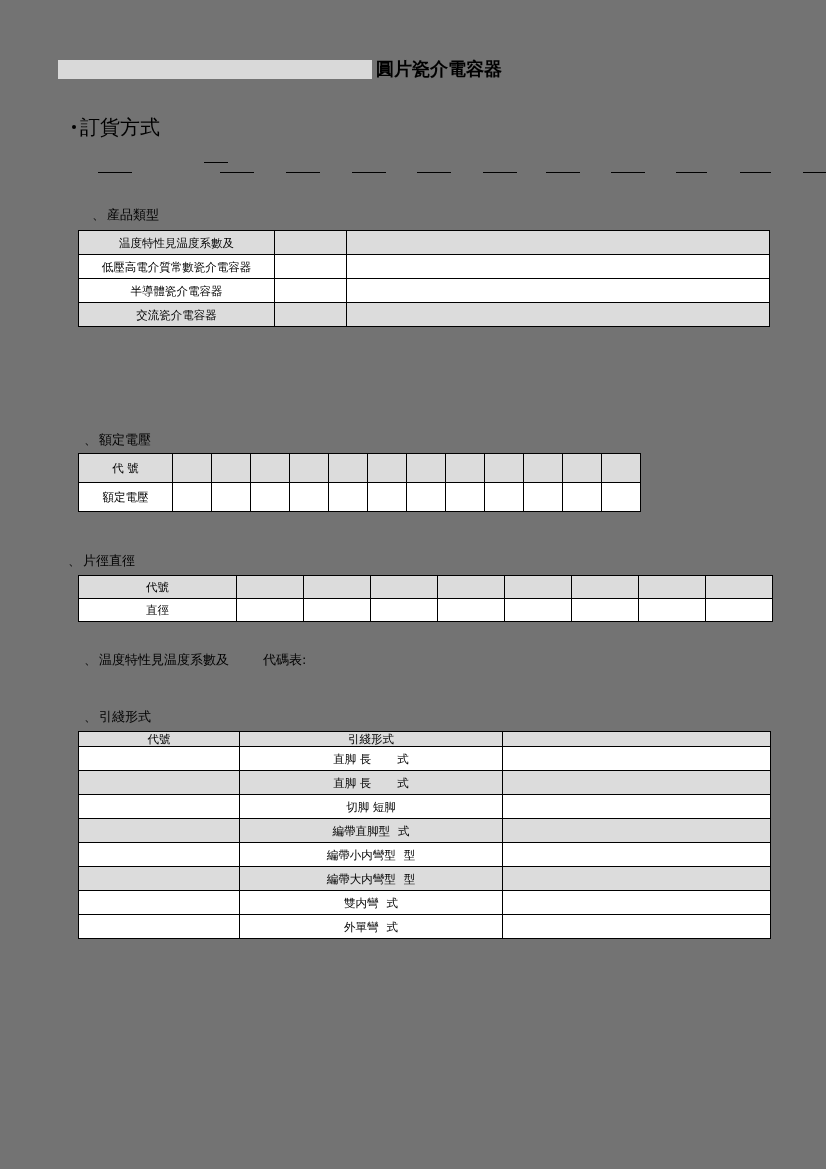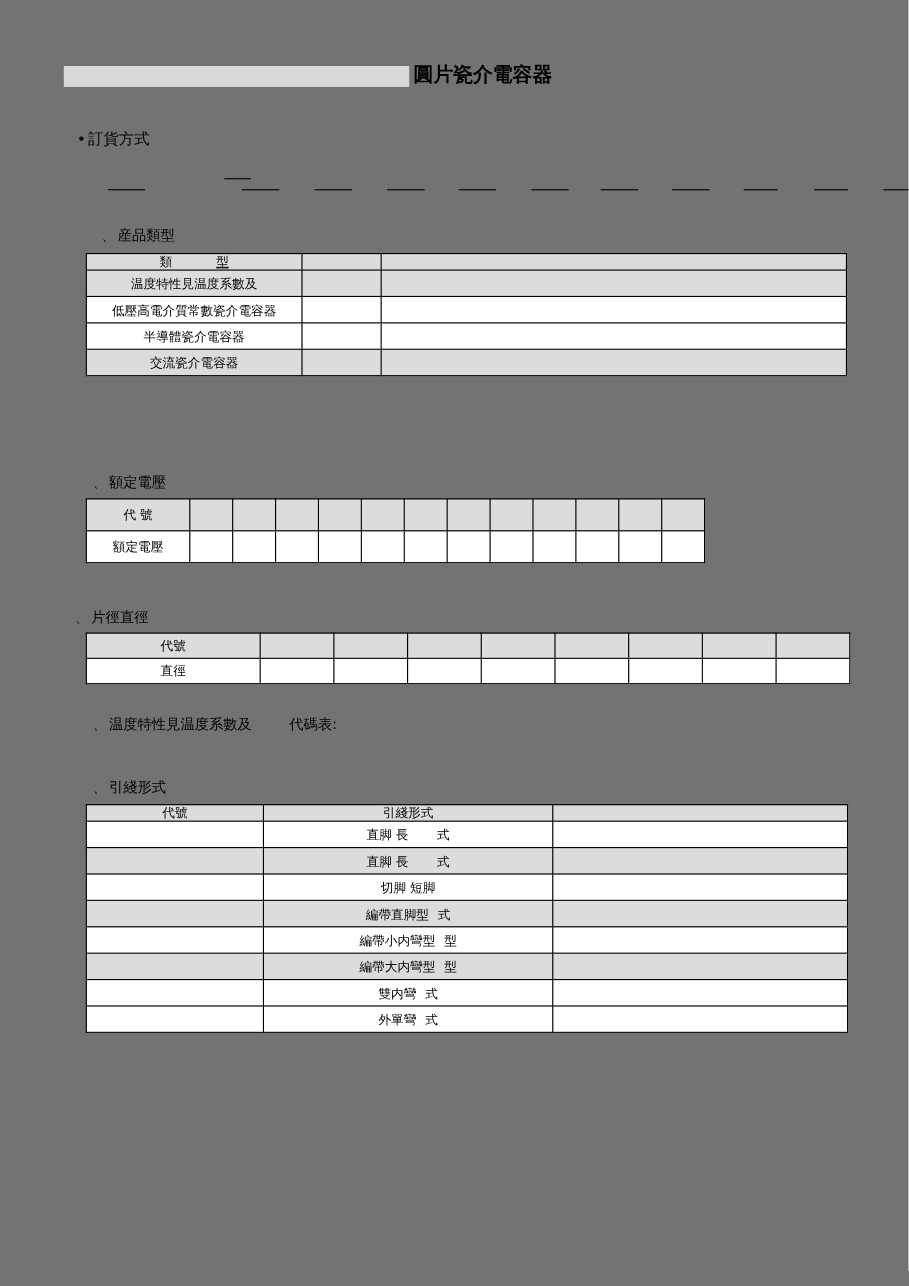--- a/index.html
+++ b/index.html
@@ -51,21 +51,21 @@
   }
 
   
   .order-block {
     position: absolute;
     left: 72px;
     top: 118px;
     width: 700px;
   }
   .order-heading {
-    font-size: 14px;
+    font-size: 20px;
     line-height: 18px;
     white-space: nowrap;
   }
   .order-bullet {
     display: inline-block;
     width: 4px;
     height: 4px;
     background: #000;
     border-radius: 50%;
     vertical-align: middle;
@@ -183,29 +183,20 @@
     </div>
   </div>
 
   <div class="sec-heading" style="left:92px; top:207px;">
     <span class="mark">、</span><span>産品類型</span>
   </div>
 
   <table class="doc-table" id="table-product-types">
     <tbody>
       <tr class="shade">
-        <th class="c1">
-          <span class="th-spread">
-            <span>類</span><span class="gap"></span><span class="u-line">型</span>
-          </span>
-        </th>
-        <th class="c2"></th>
-        <th class="c3"></th>
-      </tr>
-      <tr class="shade">
         <td class="c1">温度特性見温度系數及</td>
         <td class="c2"></td>
         <td class="c3"></td>
       </tr>
       <tr class="plain">
         <td class="c1">低壓高電介質常數瓷介電容器</td>
         <td class="c2"></td>
         <td class="c3"></td>
       </tr>
       <tr class="plain">

